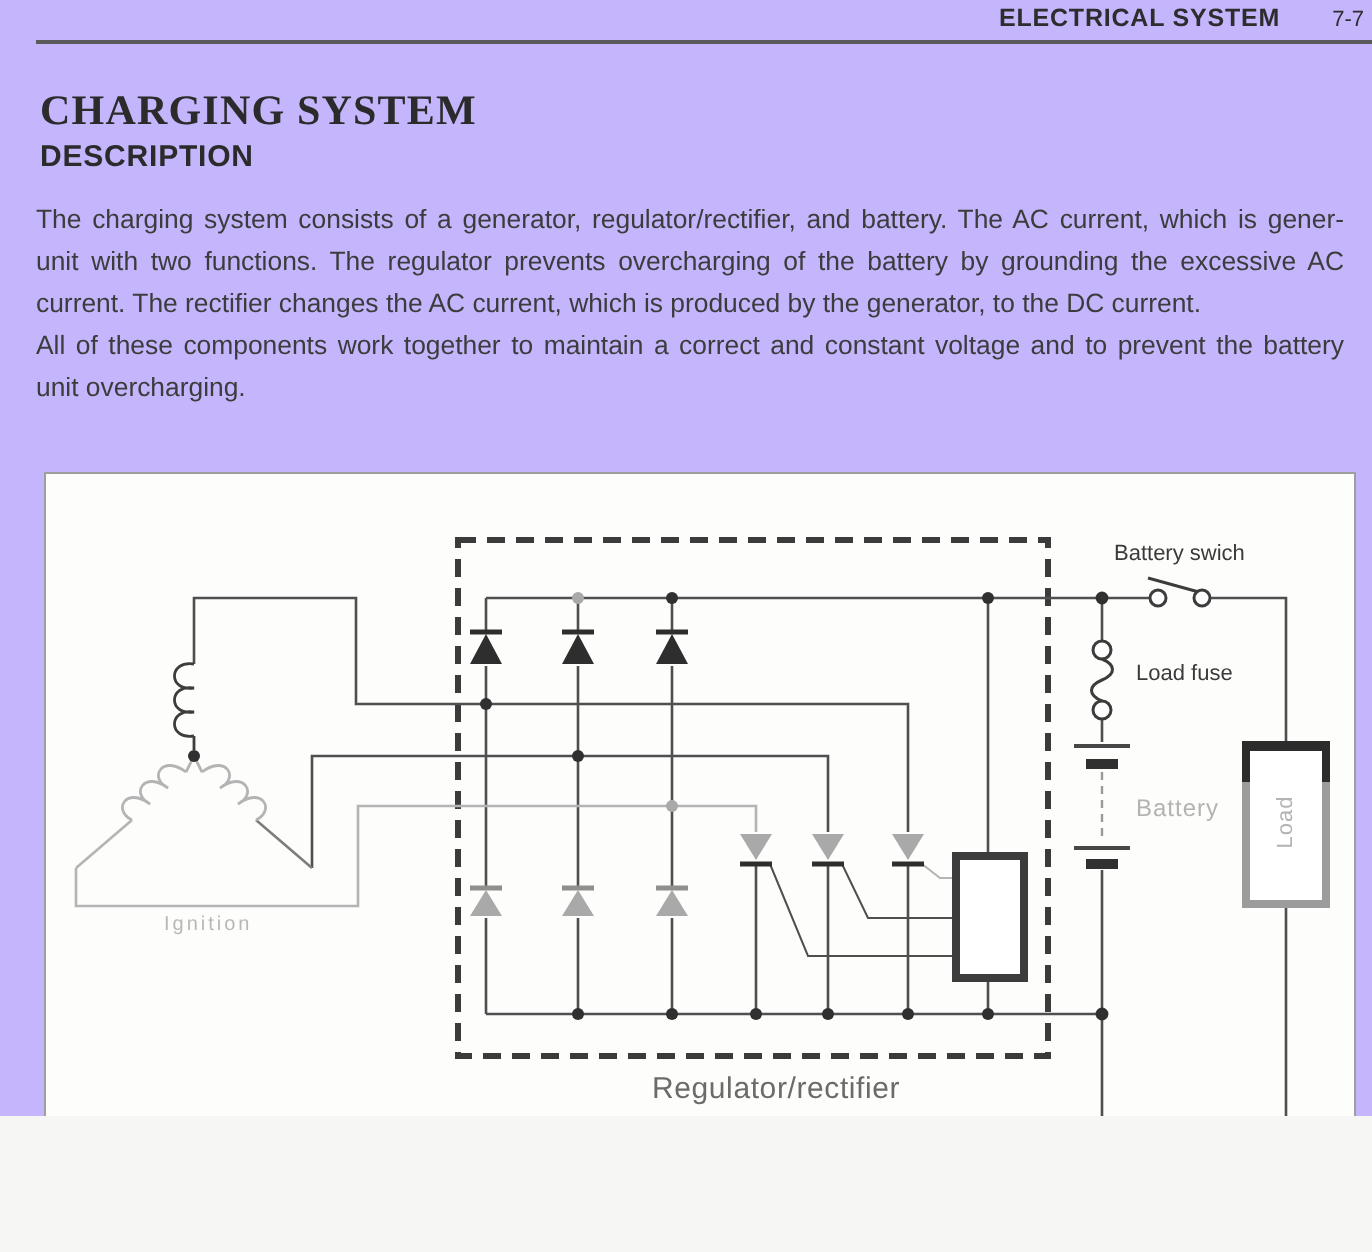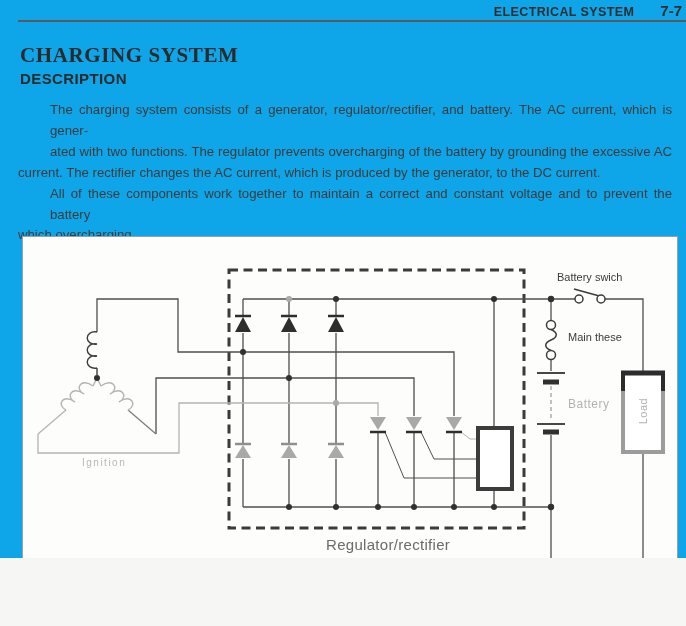--- a/index.html
+++ b/index.html
@@ -1,32 +1,32 @@
 <!DOCTYPE html>
 <html><head>
 <meta charset="utf-8">
 <style>
   * { margin:0; padding:0; box-sizing:border-box; }
   body { background:#f6f6f4; font-family:"Liberation Sans", sans-serif; }
   #page {
-    position:relative; width:686px; height:558px; background:#0ea5e9;
+    position:relative; width:686px; height:558px; background:#c4b5fd;
     overflow:hidden; color:#3f3f3f;
   }
   
   #hdr { position:absolute; top:2px; right:4px; display:flex; align-items:baseline; gap:26px; }
   #hdr .sect { font-size:12.5px; font-weight:bold; color:#2d2d2d; letter-spacing:.4px; }
-  #hdr .pg   { font-size:15px; font-weight:bold; color:#2d2d2d; }
+  #hdr .pg   { font-size:11px; font-weight:normal; color:#2d2d2d; }
   #hdr-rule { position:absolute; top:20px; left:18px; right:0; height:2px; background:#5a5a5a; }
   
   #title    { position:absolute; left:20px; top:43px;  font-size:21px; font-weight:bold; color:#2b2b2b; letter-spacing:.6px;font-family:Liberation Serif, serif; }
   #subtitle { position:absolute; left:20px; top:70px;  font-size:15px; font-weight:bold; color:#2b2b2b; letter-spacing:.4px; }
   
   #bodytext { position:absolute; left:18px; top:100px; width:654px; font-size:13.2px; color:#3c3c3c; }
   #bodytext .ln { line-height:20.9px; white-space:normal; }
-  #bodytext .j  { text-align:justify; text-align-last:justify;margin-left:32px; }
+  #bodytext .j  { text-align:justify; text-align-last:justify; }
   
   #diagram { position:absolute; left:22px; top:236px; width:656px; height:366px; border:1px solid #9e9e9e; background:#fdfdfc; }
   #diagram svg { position:absolute; left:0; top:0; }
   .dlabel { position:absolute; font-size:11px; color:#3a3a3a; white-space:nowrap; }
   .dlabel.gray { color:#b3b3b3; }
   #lbl-generator { left:59px; top:220px; font-size:10px; letter-spacing:1.5px; color:#b8b8b8; }
   #lbl-regulator { left:303px; top:299px; font-size:15px; color:#6b6b6b; letter-spacing:.3px; }
   #lbl-ignition  { left:534px; top:34px; }
   #lbl-fuse      { left:545px; top:94px; }
   #lbl-battery   { left:545px; top:160px; font-size:12px; letter-spacing:.5px; }
@@ -41,24 +41,24 @@
     <span class="sect">ELECTRICAL SYSTEM</span>
     <span class="pg">7-7</span>
   </div>
   <div id="hdr-rule"></div>
 
   <div id="title">CHARGING SYSTEM</div>
   <div id="subtitle">DESCRIPTION</div>
 
   <div id="bodytext">
     <div class="ln j">The charging system consists of a generator, regulator/rectifier, and battery. The AC current, which is gener-</div>
-    <div class="ln j">ated with two functions. The regulator prevents overcharging of the battery by grounding the excessive AC</div>
+    <div class="ln j">unit with two functions. The regulator prevents overcharging of the battery by grounding the excessive AC</div>
     <div class="ln">current. The rectifier changes the AC current, which is produced by the generator, to the DC current.</div>
     <div class="ln j">All of these components work together to maintain a correct and constant voltage and to prevent the battery</div>
-    <div class="ln">which overcharging.</div>
+    <div class="ln">unit overcharging.</div>
   </div>
 
   <div id="diagram">
     <svg width="656" height="366" viewBox="0 0 656 366">
 
       <rect x="206" y="33" width="295" height="258" fill="none" stroke="#3b3b3b" stroke-width="3" stroke-dasharray="9 5.5"></rect>
 
       <g stroke="#4f4f4f" stroke-width="1.3" fill="none">
         <path d="M74,95 V62 H155 V115 H431 V179"></path>
         <path d="M133,197 V141 H391 V179"></path>
@@ -185,18 +185,18 @@
         <circle cx="471" cy="270" r="3"></circle>
         <circle cx="528" cy="270" r="3.2"></circle>
         <circle cx="266" cy="62" r="3" fill="#a9a9a9"></circle>
         <circle cx="313" cy="166" r="3" fill="#a9a9a9"></circle>
       </g>
     </svg>
 
     <span class="dlabel" id="lbl-generator">Ignition</span>
     <span class="dlabel" id="lbl-regulator">Regulator/rectifier</span>
     <span class="dlabel" id="lbl-ignition">Battery swich</span>
-    <span class="dlabel" id="lbl-fuse">Main these</span>
+    <span class="dlabel" id="lbl-fuse">Load fuse</span>
     <span class="dlabel gray" id="lbl-battery">Battery</span>
     <span class="dlabel gray" id="lbl-load">Load</span>
   </div>
 
 </div>
 
 </body></html>

